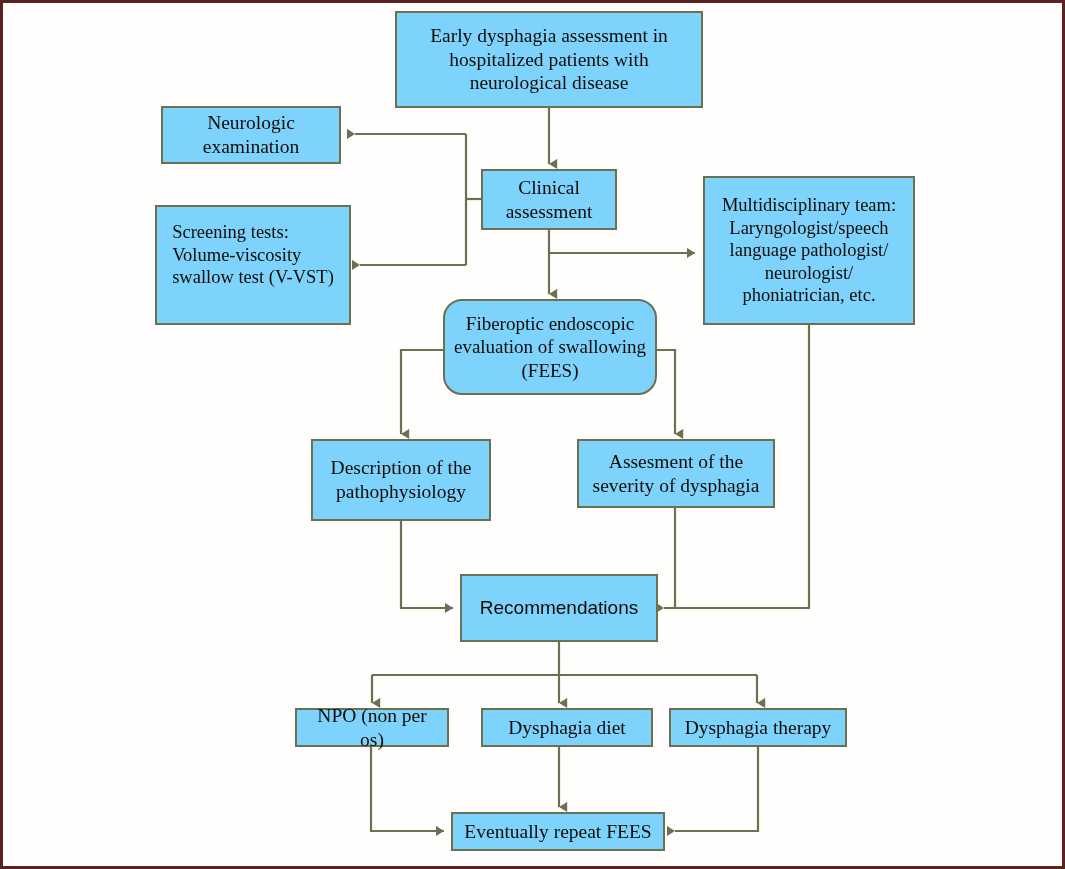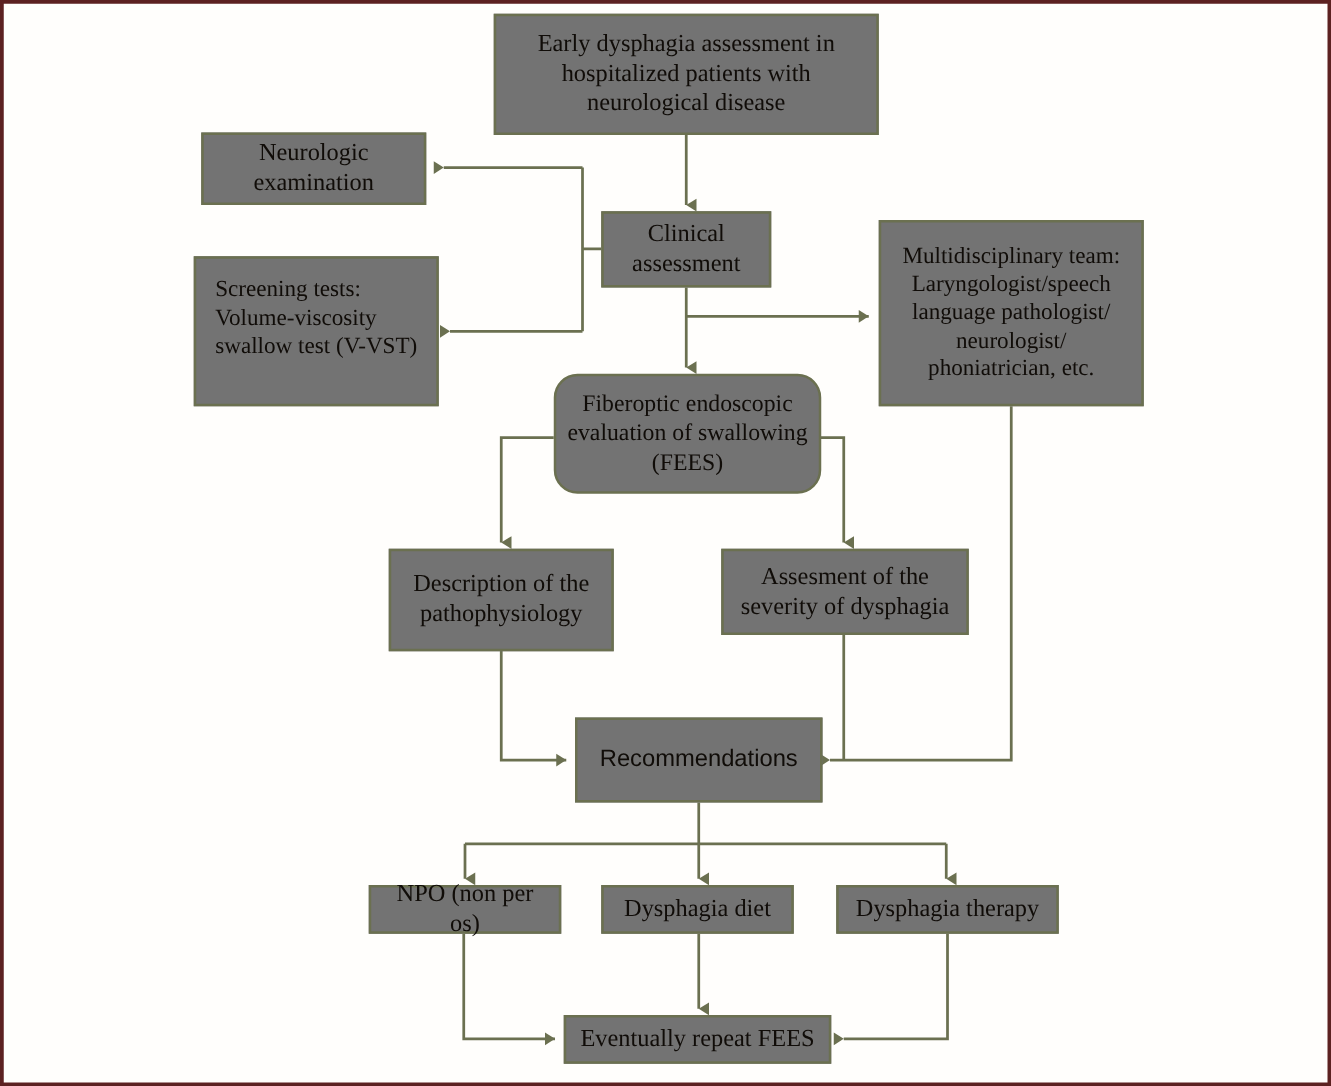--- a/index.html
+++ b/index.html
@@ -32,21 +32,21 @@
     left: 0;
     top: 0;
     width: 1065px;
     height: 869px;
     pointer-events: none;
   }
   .node {
     position: absolute;
     box-sizing: border-box;
     border: 2px solid #6b7050;
-    background: #737373;
+    background: #7dd3fc;
     display: flex;
     align-items: center;
     justify-content: center;
     text-align: center;
     color: #100c08;
     font-size: 19.5px;
     line-height: 1.22;
     padding: 2px 6px;
   }
   .node .txt {
@@ -171,21 +171,21 @@
     </div>
 
     <div class="node sans" style="left:457px; top:571px; width:198px; height:68px;">
       <span class="txt">Recommendations</span>
     </div>
 
     <div class="node" style="left:292px; top:705px; width:154px; height:39px;">
       <span class="txt">NPO (non per os)</span>
     </div>
 
-    <div class="node" style="left:478px; top:705px; width:154px; height:39px;">
+    <div class="node" style="left:478px; top:705px; width:172px; height:39px;">
       <span class="txt">Dysphagia diet</span>
     </div>
 
     <div class="node" style="left:666px; top:705px; width:178px; height:39px;">
       <span class="txt">Dysphagia therapy</span>
     </div>
 
     <div class="node" style="left:448px; top:809px; width:214px; height:39px;">
       <span class="txt">Eventually repeat FEES</span>
     </div>

